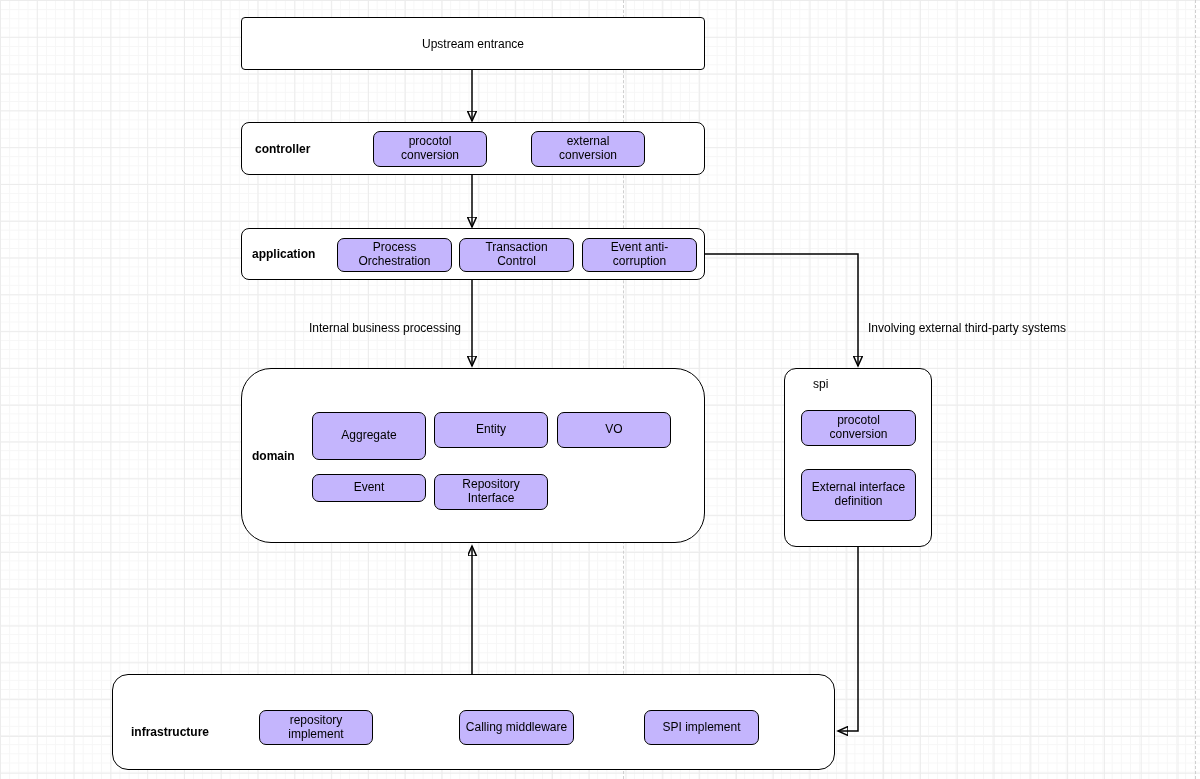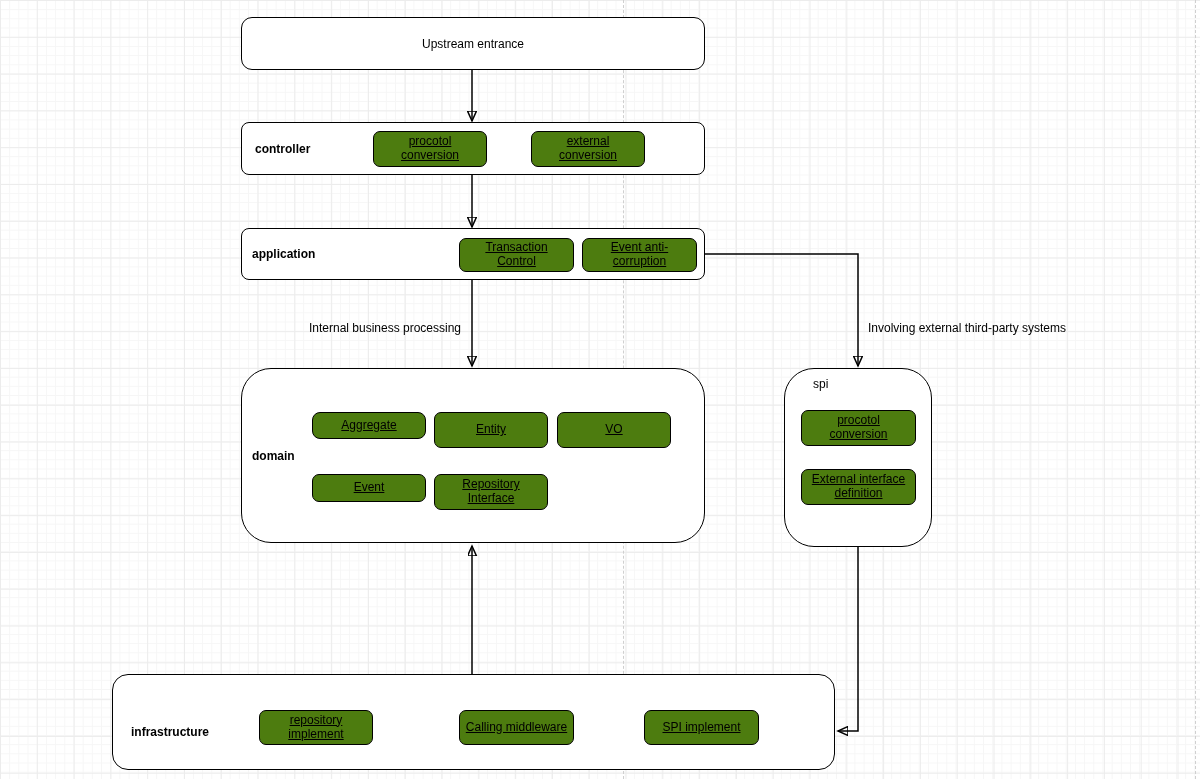--- a/index.html
+++ b/index.html
@@ -27,56 +27,56 @@
 
   .edges { position: absolute; left: 0; top: 0; width: 1200px; height: 779px; }
   .edges path { stroke: #000; stroke-width: 1.5; fill: none; }
 
   .node {
     position: absolute; box-sizing: border-box;
     background: #fff; border: 1.3px solid #000;
   }
   .item {
     position: absolute; box-sizing: border-box;
-    background: #4d7c0f; border: 1.3px solid #000; border-radius: 7px;
+    background: #c4b5fd; border: 1.3px solid #000; border-radius: 7px;
     display: flex; align-items: center; justify-content: center;
-    text-align: center; padding: 0 5px; line-height: 1.15; text-decoration: underline;
+    text-align: center; padding: 0 5px; line-height: 1.15;
   }
   .side-label {
     position: absolute; top: 50%; transform: translateY(-50%);
     white-space: nowrap;
     font-weight: bold;
   }
 
-  .n-upstream { left: 241px; top: 17px; width: 464px; height: 53px; border-radius: 11px;
+  .n-upstream { left: 241px; top: 17px; width: 464px; height: 53px; border-radius: 4px;
                 display: flex; align-items: center; justify-content: center; }
   .n-controller { left: 241px; top: 122px; width: 464px; height: 53px; border-radius: 8px; }
   .n-controller .side-label { left: 13px; }
   .c0 { left: 131px; top: 8px; width: 114px; height: 36px; }
   .c1 { left: 289px; top: 8px; width: 114px; height: 36px; }
 
   .n-application { left: 241px; top: 228px; width: 464px; height: 52px; border-radius: 8px; }
   .n-application .side-label { left: 10px; }
   .a0 { left: 95px;  top: 9px; width: 115px; height: 34px; }
   .a1 { left: 217px; top: 9px; width: 115px; height: 34px; }
   .a2 { left: 340px; top: 9px; width: 115px; height: 34px; }
 
   .n-domain { left: 241px; top: 368px; width: 464px; height: 175px; border-radius: 30px; }
   .n-domain .side-label { left: 10px; }
-  .d0 { left: 70px;  top: 43px;  width: 114px; height: 27px; border-radius: 8px; }
+  .d0 { left: 70px;  top: 43px;  width: 114px; height: 48px; }
   .d1 { left: 192px; top: 43px;  width: 114px; height: 36px; }
   .d2 { left: 315px; top: 43px;  width: 114px; height: 36px; }
   .d3 { left: 70px;  top: 105px; width: 114px; height: 28px; }
   .d4 { left: 192px; top: 105px; width: 114px; height: 36px; }
   .d5 { left: 315px; top: 105px; width: 114px; height: 36px; }
 
-  .n-spi { left: 784px; top: 368px; width: 148px; height: 179px; border-radius: 30px; }
+  .n-spi { left: 784px; top: 368px; width: 148px; height: 179px; border-radius: 12px; }
   .spi-label { position: absolute; left: 28px; top: 8px; }
   .s0 { left: 16px; top: 41px;  width: 115px; height: 36px; }
-  .s1 { left: 16px; top: 100px; width: 115px; height: 36px; }
+  .s1 { left: 16px; top: 100px; width: 115px; height: 52px; }
 
   .n-infrastructure { left: 112px; top: 674px; width: 723px; height: 96px; border-radius: 16px; }
   .n-infrastructure .side-label { left: 18px; top: 57px; }
   .i0 { left: 146px; top: 35px; width: 114px; height: 35px; }
   .i1 { left: 346px; top: 35px; width: 115px; height: 35px; }
   .i2 { left: 531px; top: 35px; width: 115px; height: 35px; }
 
   .edge-label {
     position: absolute; transform: translateX(-50%);
     white-space: nowrap; background: transparent;
@@ -115,20 +115,23 @@
     <div class="item c0">
       <span>procotol conversion</span>
     </div>
     <div class="item c1">
       <span>external conversion</span>
     </div>
   </div>
 
   <div class="node n-application">
     <span class="side-label">application</span>
+    <div class="item a0">
+      <span>Process Orchestration</span>
+    </div>
     <div class="item a1">
       <span>Transaction Control</span>
     </div>
     <div class="item a2">
       <span>Event anti-corruption</span>
     </div>
   </div>
 
   <div class="edge-label lbl-internal">Internal business processing</div>
   <div class="edge-label lbl-external">Involving external third-party systems</div>

